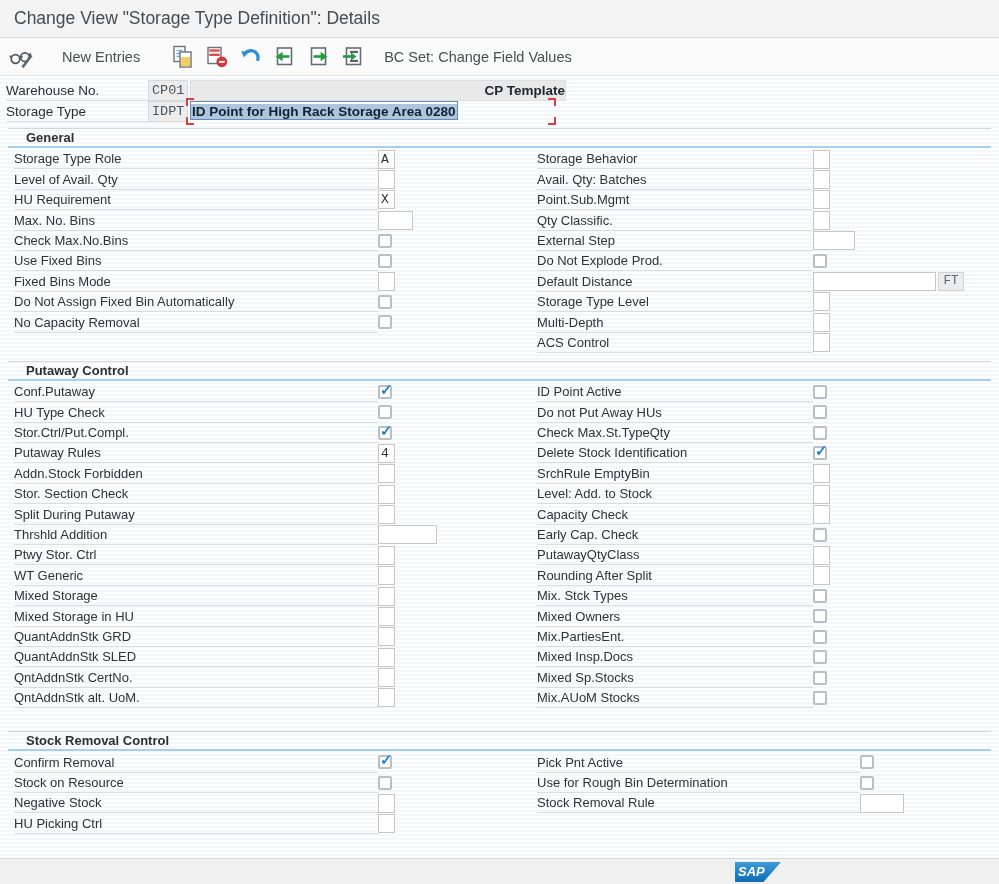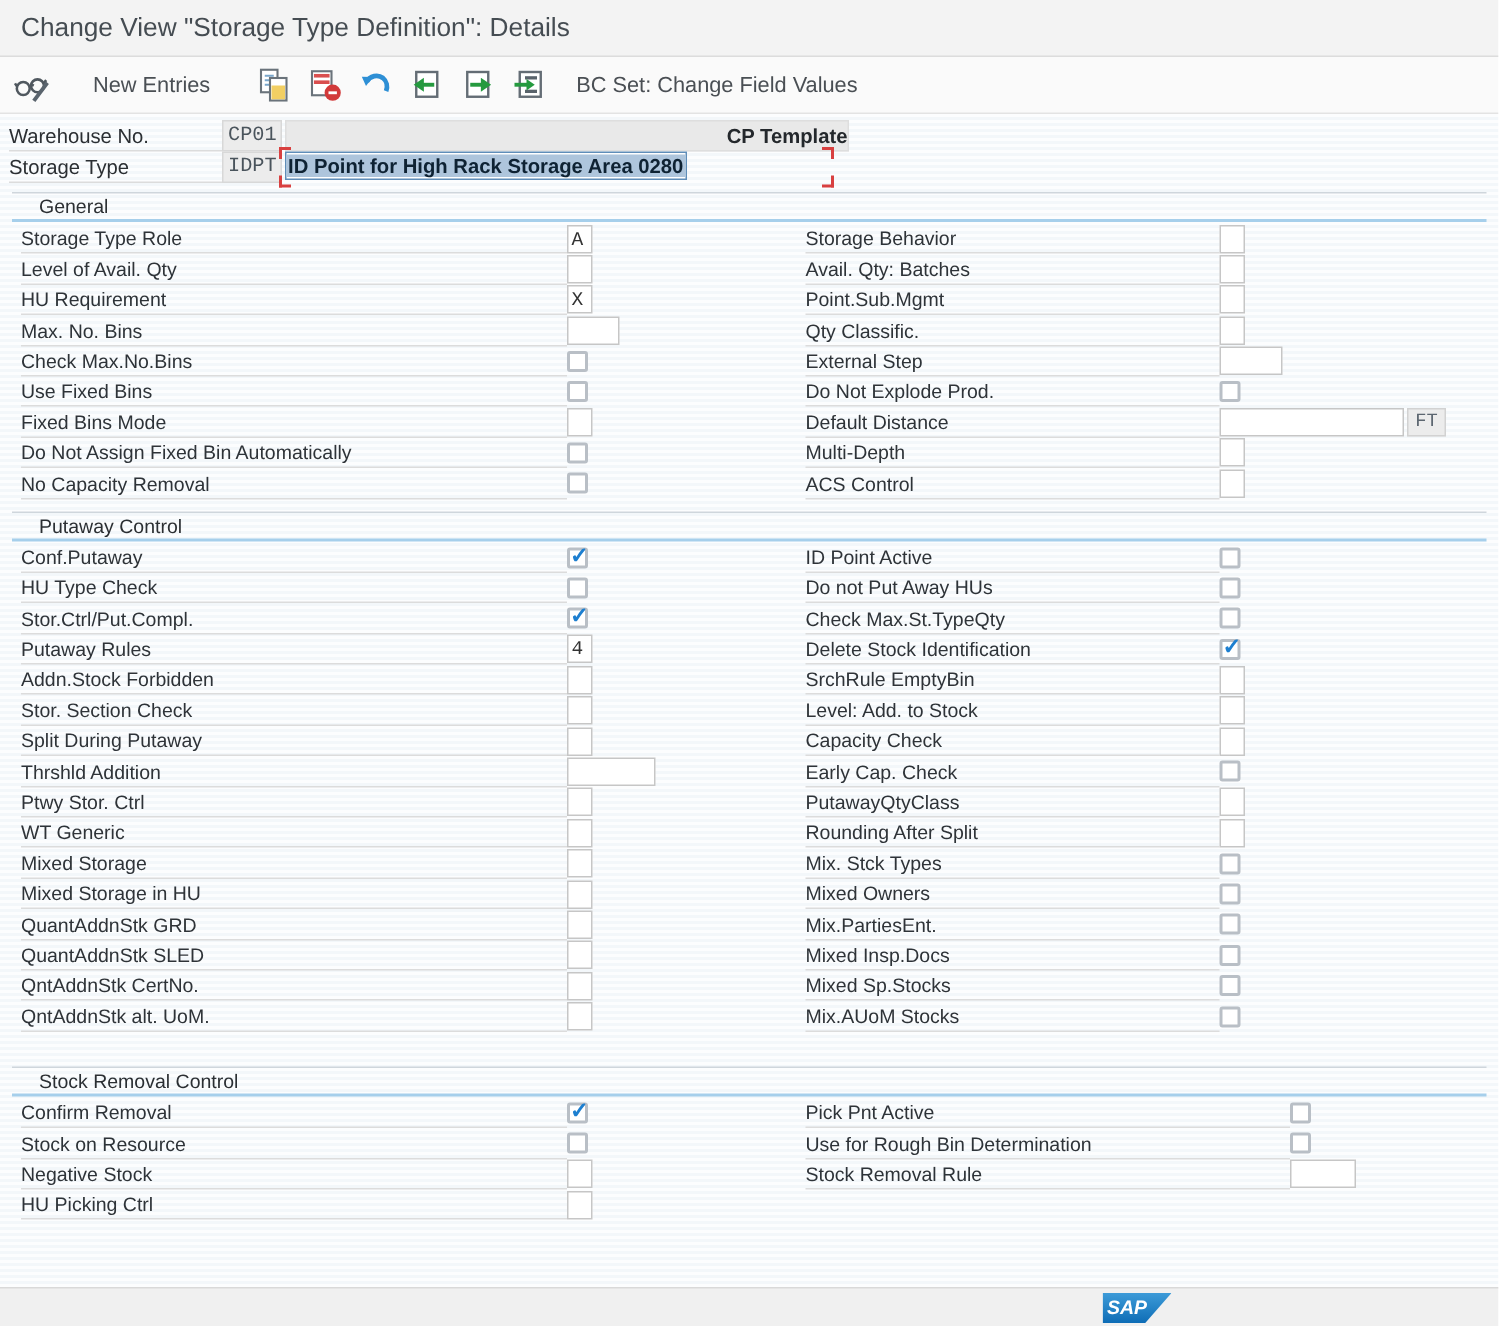--- a/index.html
+++ b/index.html
@@ -53,21 +53,21 @@
   .ck{position:absolute;width:6px;height:6px;border:2px solid #d84040;}
   .ck.tl{left:-4px;top:-3px;border-right:none;border-bottom:none;}
   .ck.tr{right:-4px;top:-3px;border-left:none;border-bottom:none;}
   .ck.bl{left:-4px;bottom:-3px;border-right:none;border-top:none;}
   .ck.br{right:-4px;bottom:-3px;border-left:none;border-top:none;}
   
   .section{margin:0 8px;border-top:1px solid #cfd6dc;}
   .section.general{margin-top:6px;}
   .section.putaway{margin-top:8px;}
   .section.removal{margin-top:23px;}
-  .sec-title{height:17px;line-height:17px;font-size:13px;color:#2b2f33;padding-left:18px;}
+  .sec-title{height:17px;line-height:17px;font-size:13px;color:#2b2f33;padding-left:18px;font-weight:bold;}
   .sec-underline{height:0;border-bottom:2px solid #a6cfeb;}
   .sec-cols{display:flex;padding-top:1px;}
   .col{position:relative;}
   .col-left{width:491px;--lblx:6px;--ctrlx:370px;}
   .col-right{flex:1;--lblx:38px;--ctrlx:314px;}
   .section.removal .col-right{--ctrlx:361px;}
   .frow{position:relative;height:20.4px;}
   .rowline{position:absolute;left:var(--lblx);width:calc(var(--ctrlx) - var(--lblx));bottom:0;height:0;border-bottom:1px solid #dcdcdc;}
   .flabel{position:absolute;left:var(--lblx);bottom:3px;font-size:13px;color:#2e3338;white-space:nowrap;}
   .fctrl{position:absolute;left:var(--ctrlx);top:0;height:100%;display:flex;align-items:center;}
@@ -308,20 +308,27 @@
             <div class="frow">
               <span class="rowline"></span>
               <span class="flabel">Default Distance</span>
               <span class="fctrl">
                 <span class="vbox" style="width: 119px;"></span>
                 <span class="unitbox">FT</span>
               </span>
             </div>
             <div class="frow">
               <span class="rowline"></span>
+              <span class="flabel">Storage Type Level</span>
+              <span class="fctrl">
+                <span class="vbox"></span>
+              </span>
+            </div>
+            <div class="frow">
+              <span class="rowline"></span>
               <span class="flabel">Multi-Depth</span>
               <span class="fctrl">
                 <span class="vbox"></span>
               </span>
             </div>
             <div class="frow">
               <span class="rowline"></span>
               <span class="flabel">ACS Control</span>
               <span class="fctrl">
                 <span class="vbox"></span>

